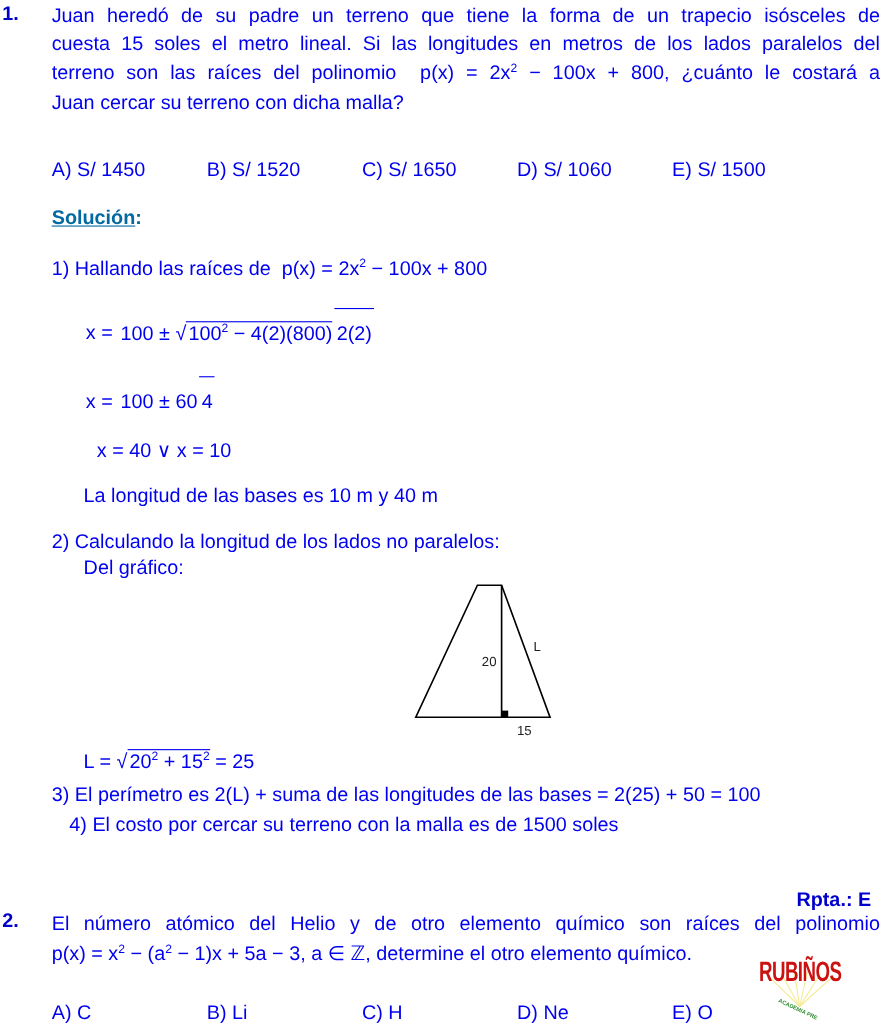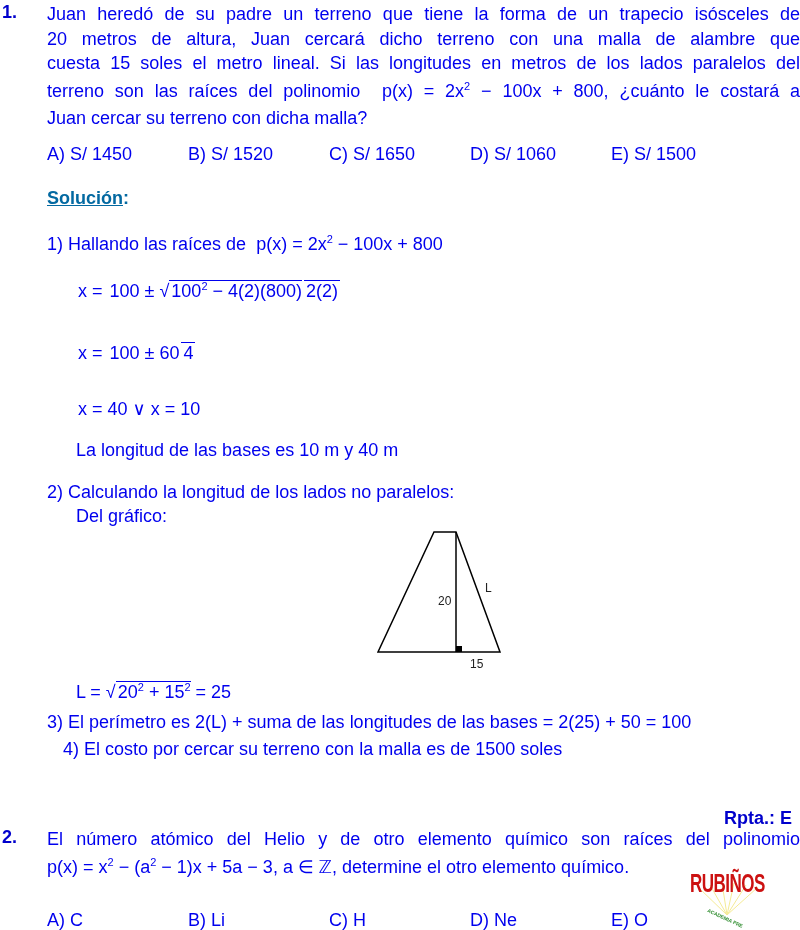--- a/index.html
+++ b/index.html
@@ -14,32 +14,31 @@
   .para .line { display: block; text-align: justify; text-align-last: justify; height: 24.5px; }
   .para .line.last { text-align-last: left; }
   .math { font-family: "Liberation Sans", sans-serif; }
   sup { font-size: 11px; vertical-align: 7px; line-height: 0; }
   .opts { position: absolute; left: 47px; display: flex; font-size: 18px; }
   .opts span { display: inline-block; width: 141px; }
   .sol { position: absolute; left: 47px; top: 188px; font-weight: bold; color: #0369a1; }
   .sol u { text-decoration: underline; }
   .frac { display: inline-flex; flex-direction: row; align-items: center; vertical-align: middle; }
   .frac .n { padding: 0 2px; }
-  .frac .d { border-top: 1.5px solid #0000ee; padding: 0 2px; width: 100%; text-align: center; }
+  .frac .d { border-top: 1.5px solid #0000ee; padding: 12px 2px; width: 100%; text-align: center; }
   .sqrt { border-top: 1.5px solid #0000ee; padding-left: 2px; }
   .rpta { position: absolute; right: 8px; top: 808px; font-weight: bold; color: #0000cc; }
   .logo { position: absolute; left: 688px; top: 865px; width: 78px; height: 65px; }
 </style>
 </head>
 <body>
 
 <div class="abs num" style="left:2px; top:2px;">1.</div>
 <div class="para" style="top:2px;">
   <span class="line">Juan heredó de su padre un terreno que tiene la forma de un trapecio isósceles de</span>
-  <span class="line">20 metros de altura, Juan cercará dicho terreno con una malla de alambre que</span>
   <span class="line">cuesta 15 soles el metro lineal. Si las longitudes en metros de los lados paralelos del</span>
   <span class="line" style="height:30px; line-height:30px;">
     <span>terreno son las raíces del polinomio</span>&nbsp;
     <span class="math"><span>p(x) = 2x</span><sup>2</sup><span> − 100x + 800</span></span><span>, ¿cuánto le costará a</span>
   </span>
   <span class="line last">Juan cercar su terreno con dicha malla?</span>
 </div>
 
 <div class="opts" style="top:144px;justify-content:flex-end;">
   <span>A) S/ 1450</span>
@@ -65,21 +64,21 @@
 </div>
 
 <div class="abs" style="left:78px; top:342px;">
   <span style="vertical-align:middle;">x =</span>
   <span class="frac">
     <span class="n">100 ± 60</span>
     <span class="d">4</span>
   </span>
 </div>
 
-<div class="abs" style="left:78px; top:398px;">x = 40 ∨ x = 10</div>
+<div class="abs" style="left:88px; top:398px;">x = 40 ∨ x = 10</div>
 
 <div class="abs" style="left:76px; top:440px;">La longitud de las bases es 10 m  y 40 m</div>
 <div class="abs" style="left:47px; top:482px;">2)  Calculando la longitud de los lados no paralelos:</div>
 <div class="abs" style="left:76px; top:506px;">Del gráfico:</div>
 
 <div class="abs" style="left:370px; top:525px; width:140px; height:150px;">
   <svg width="140" height="150" viewBox="0 0 140 150">
     <polygon points="64,7 86,7 130,127 8,127" fill="none" stroke="#000" stroke-width="1.5"></polygon>
     <line x1="86" y1="7" x2="86" y2="127" stroke="#000" stroke-width="1.5"></line>
     <rect x="86" y="121" width="6" height="6" fill="#000"></rect>

